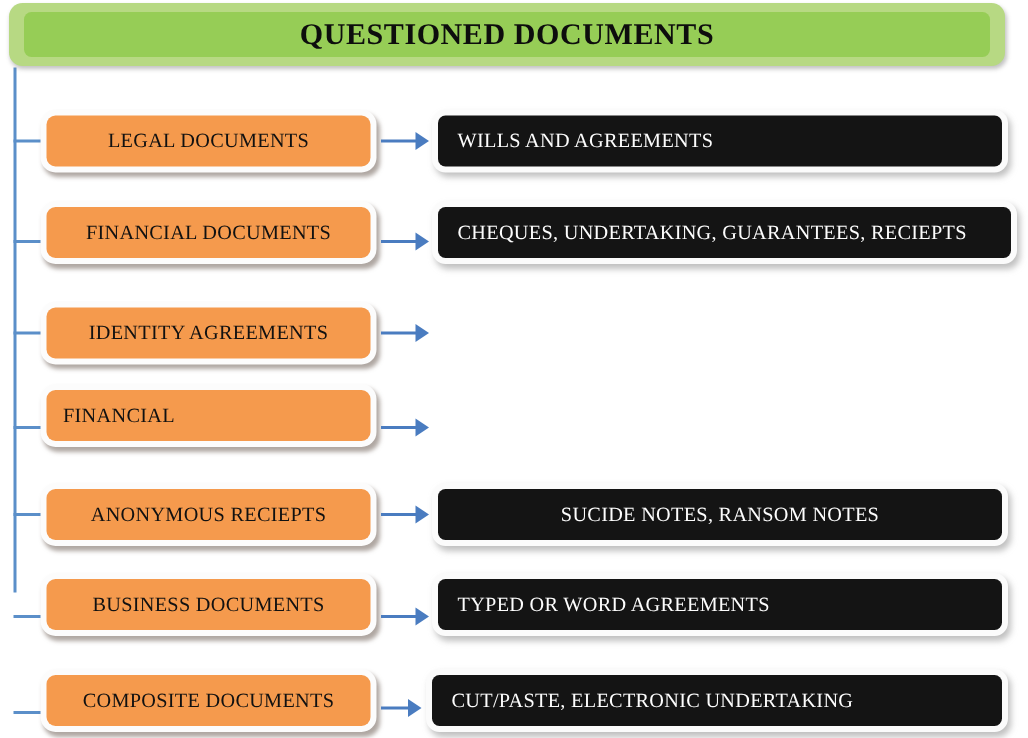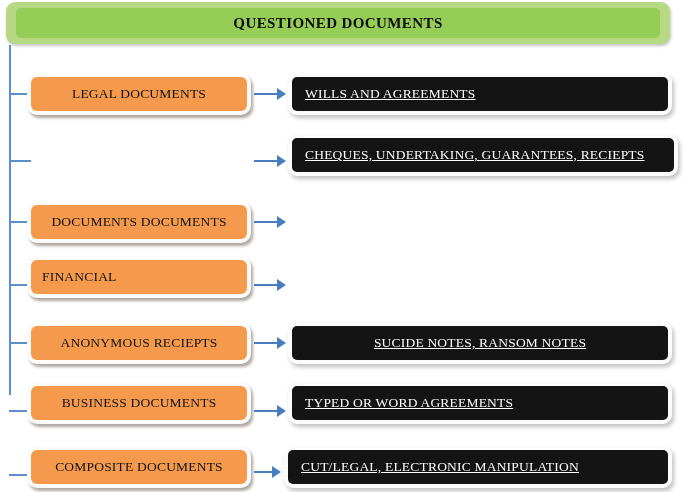--- a/index.html
+++ b/index.html
@@ -49,21 +49,21 @@
     top: 6px;
     right: 10px;
     height: 30px;
     background: #96cd56;
     border-radius: 5px;
     display: flex;
     align-items: center;
     justify-content: center;
   }
   .title-text {
-    font-size: 15px;
+    font-size: 20px;
     font-weight: bold;
     color: #0d0d0d;
     letter-spacing: 0.4px;
     white-space: nowrap;
   }
 
   
   .row {
     position: absolute;
     left: 0;
@@ -138,21 +138,20 @@
     display: flex;
     align-items: center;
   }
   .det-box.left   { justify-content: flex-start; padding-left: 13px; box-sizing: border-box; }
   .det-box.center { justify-content: center; }
   .det-text {
     font-size: 13.5px;
     color: #fdfdfd;
     white-space: nowrap;
     letter-spacing: 0.2px;
-    text-decoration: underline;
   }
 </style>
 </head>
 <body>
 
 <div id="canvas">
 
   <div class="trunk" style="left:9px; top:45px; height:350px;"></div>
 
   <div class="title-frame">
@@ -172,34 +171,39 @@
     <div class="arrow-head" style="left:277px;"></div>
     <div class="det-frame" style="left:288px; width:384px; height:42px;">
       <div class="det-box left">
         <span class="det-text">WILLS AND AGREEMENTS</span>
       </div>
     </div>
   </div>
 
   <div class="row" style="top:134px;">
     <div class="branch" style="left:9px; top:26px; width:22px;"></div>
+    <div class="cat-frame">
+      <div class="cat-box center">
+        <span class="cat-text">FINANCIAL DOCUMENTS</span>
+      </div>
+    </div>
     <div class="arrow-line" style="left:254px; top:26px; width:26px;"></div>
     <div class="arrow-head" style="left:277px; top:21px;"></div>
     <div class="det-frame" style="left:288px; width:390px; height:42px;">
       <div class="det-box left">
         <span class="det-text">CHEQUES, UNDERTAKING, GUARANTEES, RECIEPTS</span>
       </div>
     </div>
   </div>
 
   <div class="row" style="top:201px;">
     <div class="branch" style="left:9px; top:20px; width:22px;"></div>
     <div class="cat-frame">
       <div class="cat-box center">
-        <span class="cat-text">DOCUMENTS DOCUMENTS</span>
+        <span class="cat-text">IDENTITY AGREEMENTS</span>
       </div>
     </div>
     <div class="arrow-line" style="left:254px; width:26px;"></div>
     <div class="arrow-head" style="left:277px;"></div>
   </div>
 
   <div class="row" style="top:256px;">
     <div class="branch" style="left:9px; top:28px; width:22px;"></div>
     <div class="cat-frame">
       <div class="cat-box left">
@@ -246,18 +250,18 @@
     <div class="branch" style="left:9px; top:28px; width:24px;"></div>
     <div class="cat-frame">
       <div class="cat-box center">
         <span class="cat-text">COMPOSITE DOCUMENTS</span>
       </div>
     </div>
     <div class="arrow-line" style="left:254px; top:25px; width:21px;"></div>
     <div class="arrow-head" style="left:272px; top:20px;"></div>
     <div class="det-frame" style="left:284px; width:388px; height:42px;">
       <div class="det-box left">
-        <span class="det-text">CUT/LEGAL, ELECTRONIC MANIPULATION</span>
+        <span class="det-text">CUT/PASTE, ELECTRONIC UNDERTAKING</span>
       </div>
     </div>
   </div>
 
 </div>
 
 </body></html>

